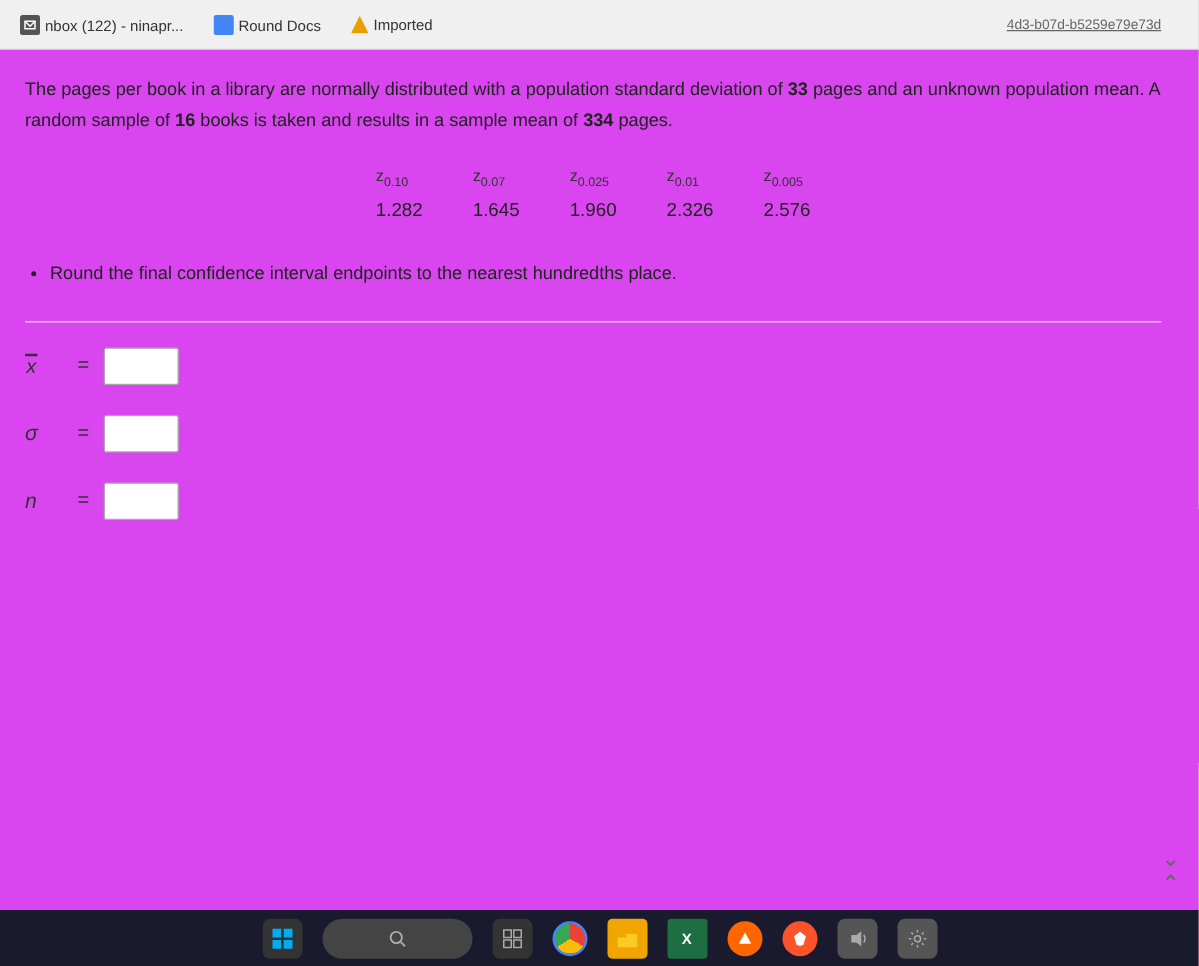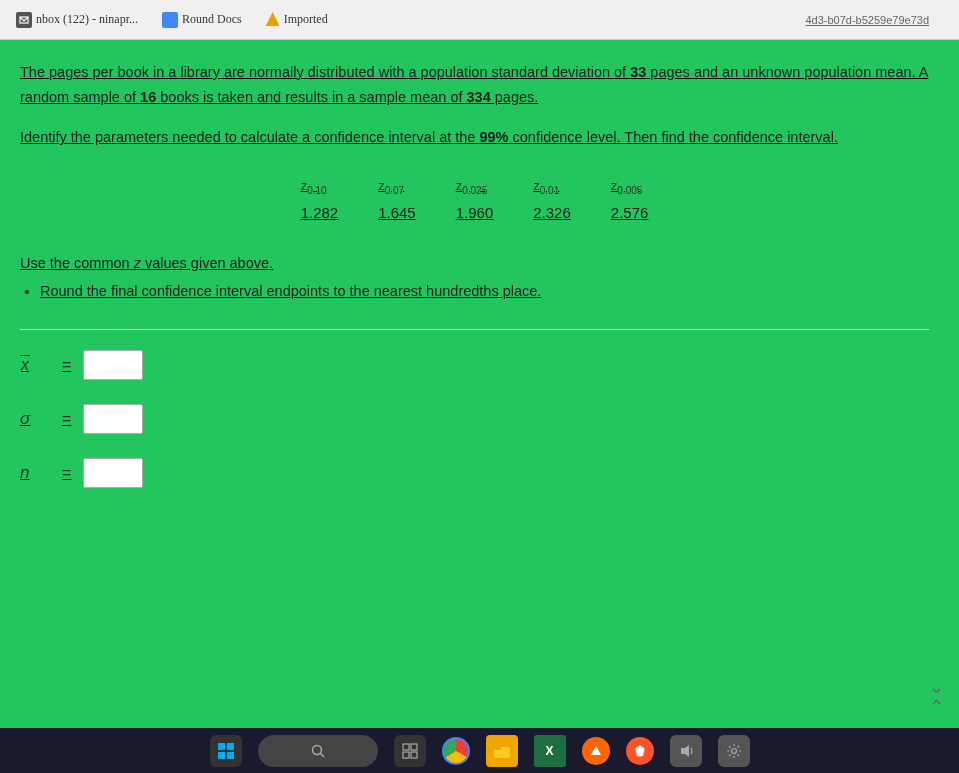--- a/index.html
+++ b/index.html
@@ -22,28 +22,27 @@
       align-items: center;
       padding: 0 8px;
       gap: 8px;
       border-bottom: 1px solid #ccc;
       position: relative;
       z-index: 10;
     }
 
     .taskbar-item {
       display: flex;
-      align-items: flex-start;
+      align-items: flex-end;
       gap: 4px;
       font-size: 12px;
       color: #333;
       padding: 4px 8px;
       border-radius: 4px;
       cursor: pointer;
-      font-family: Liberation Serif, serif;
     }
 
     .taskbar-icon-inbox {
       width: 16px;
       height: 16px;
       background: #555;
       border-radius: 2px;
       display: flex;
       align-items: center;
       justify-content: center;
@@ -83,25 +82,24 @@
       right: 30px;
       top: 50%;
       transform: translateY(-50%);
       text-decoration: underline;
     }
 
     
     .main-content {
       width: 100%;
       height: calc(100% - 40px - 45px);
-      background: #22c55e;
+      background: #d946ef;
       padding: 20px 30px 20px 20px;
       overflow-y: auto;
       position: relative;
-      text-decoration: underline;
     }
 
     .problem-text {
       font-size: 14.5px;
       color: #222;
       line-height: 1.7;
       margin-bottom: 16px;
     }
 
     .identify-text {
@@ -303,24 +301,20 @@
   <span class="taskbar-url">4d3-b07d-b5259e79e73d</span>
 </div>
 
 <div class="main-content">
 
   <p class="problem-text">
     The pages per book in a library are normally distributed with a population standard deviation of <strong>33</strong> pages and an unknown
     population mean. A random sample of <strong>16</strong> books is taken and results in a sample mean of <strong>334</strong> pages.
   </p>
 
-  <p class="identify-text">
-    Identify the parameters needed to calculate a confidence interval at the <strong>99%</strong> confidence level. Then find the confidence
-    interval.
-  </p>
 
   <div class="z-table-container">
     <table class="z-table">
       <thead>
         <tr>
           <th>z<span class="z-subscript">0.10</span></th>
           <th>z<span class="z-subscript">0.07</span></th>
           <th>z<span class="z-subscript">0.025</span></th>
           <th>z<span class="z-subscript">0.01</span></th>
           <th>z<span class="z-subscript">0.005</span></th>
@@ -331,23 +325,20 @@
           <td>1.282</td>
           <td>1.645</td>
           <td>1.960</td>
           <td>2.326</td>
           <td>2.576</td>
         </tr>
       </tbody>
     </table>
   </div>
 
-  <p class="use-z-text">
-    Use the common <em>z</em> values given above.
-  </p>
 
   <ul style="list-style:none; padding-left: 0;">
     <li class="bullet-item">
       Round the final confidence interval endpoints to the nearest hundredths place.
     </li>
   </ul>
 
   <div class="provide-section">
 
     <div class="answer-row">

